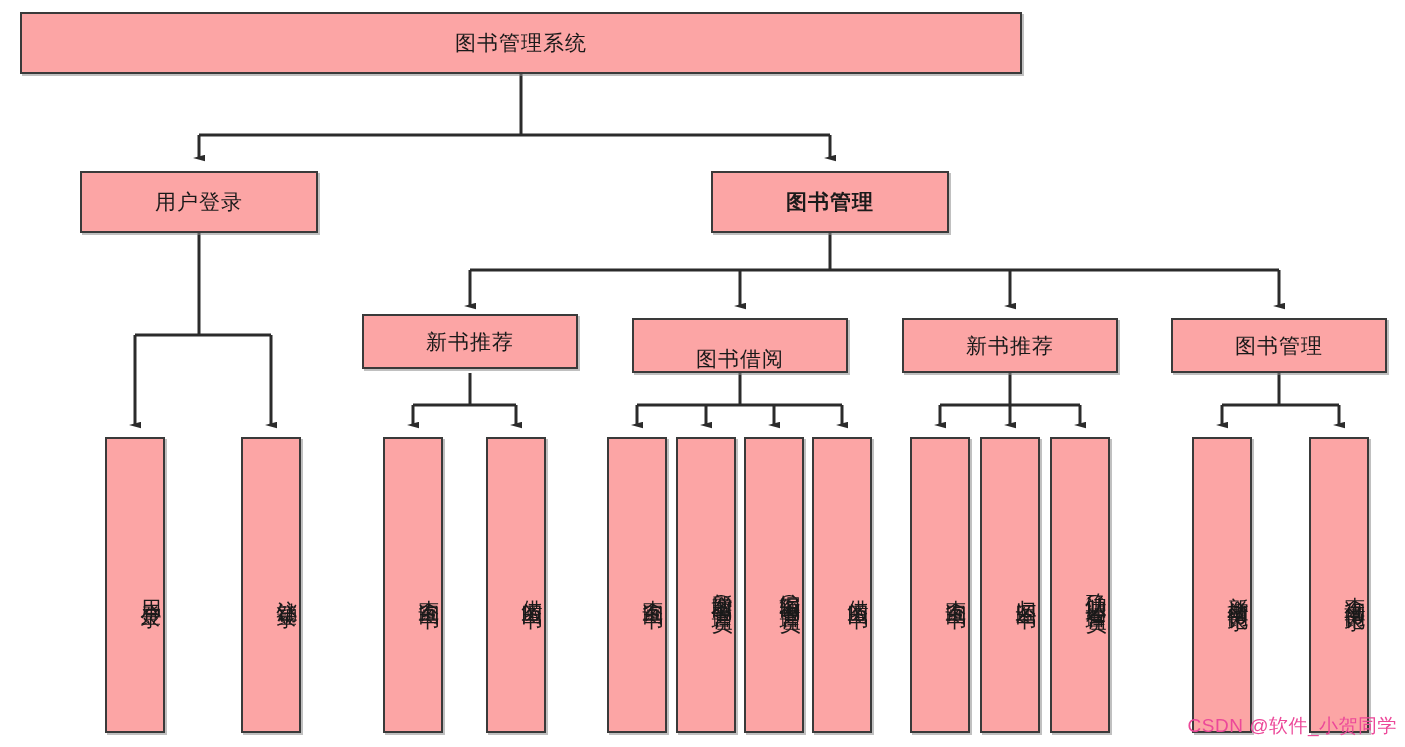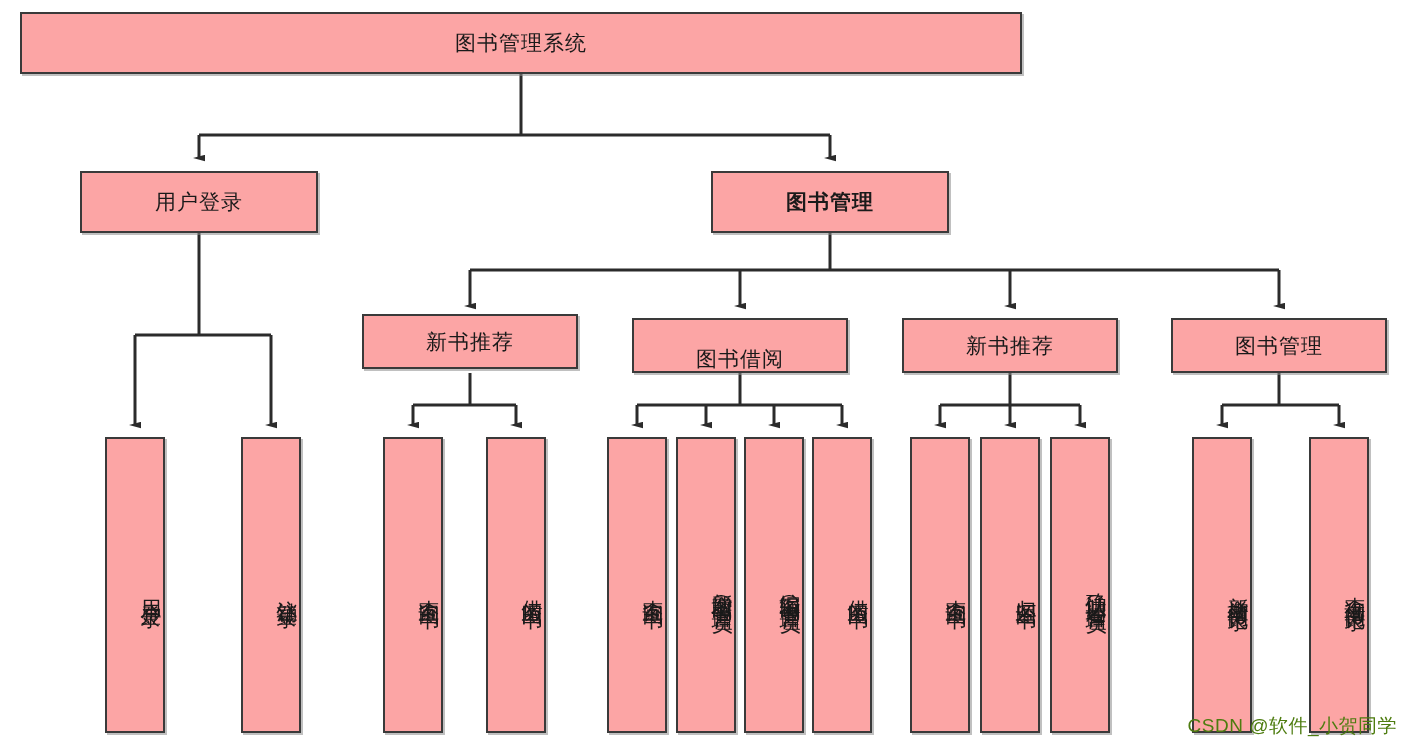--- a/index.html
+++ b/index.html
@@ -56,21 +56,21 @@
   .node.vert span {
     writing-mode: vertical-rl;
     text-orientation: upright;
     display: block;
   }
   .watermark {
     position: absolute;
     right: 8px;
     bottom: 8px;
     font-size: 19px;
-    color: #4d7c0f;
+    color: #ec4899;
     letter-spacing: 0.5px;
     white-space: nowrap;
     z-index: 3;
     font-family: "Liberation Sans", "DejaVu Sans", sans-serif;
   }
 </style>
 </head>
 <body>
 
 <div id="canvas">

